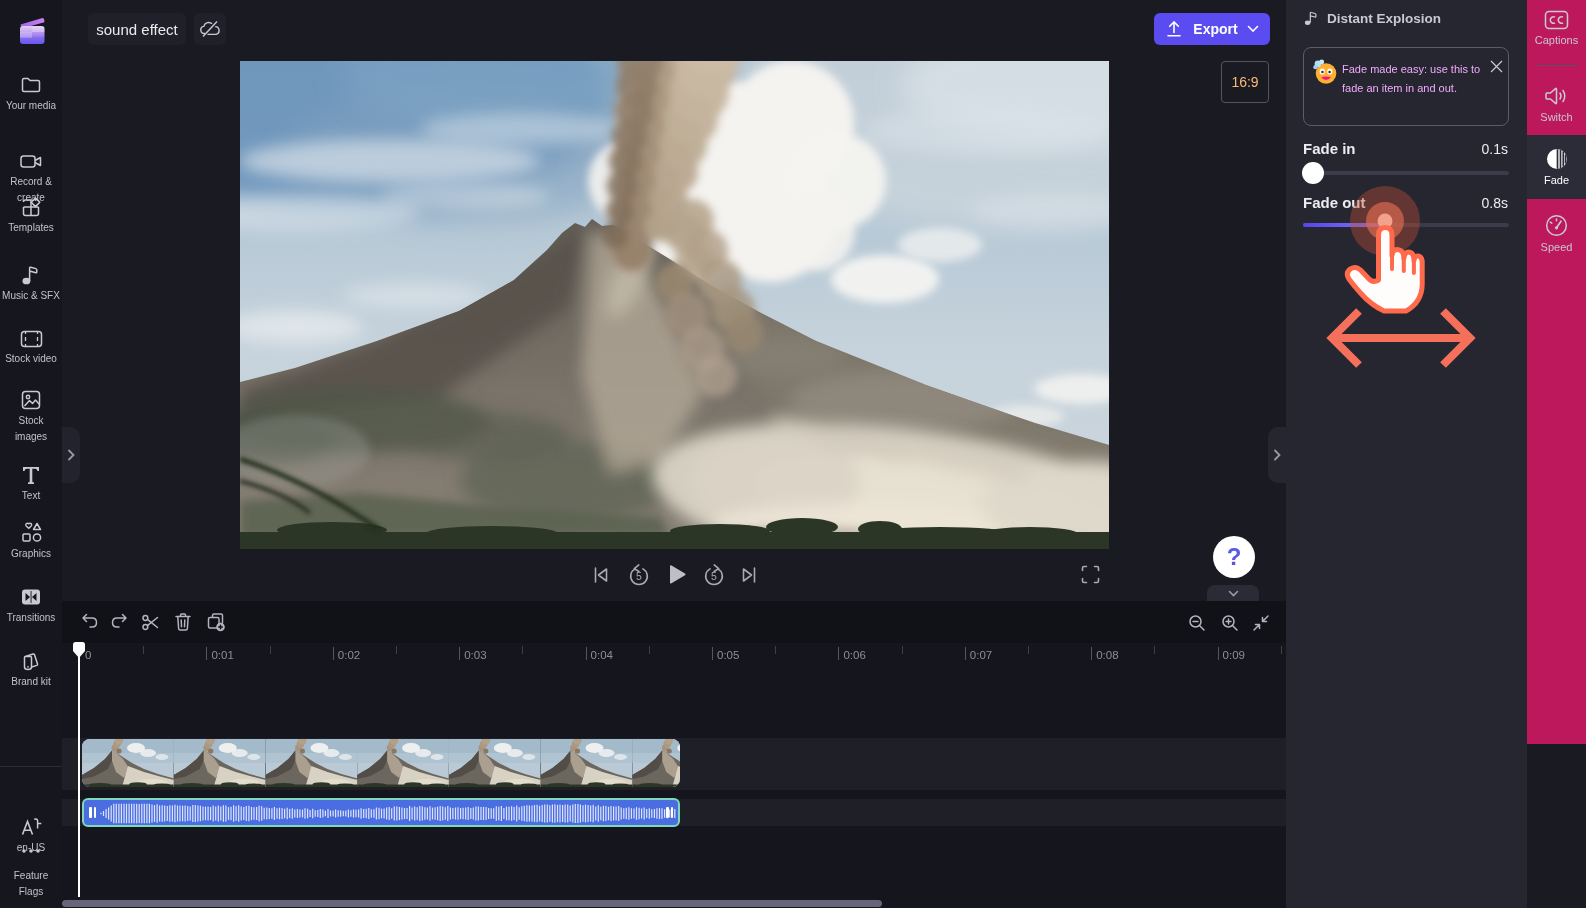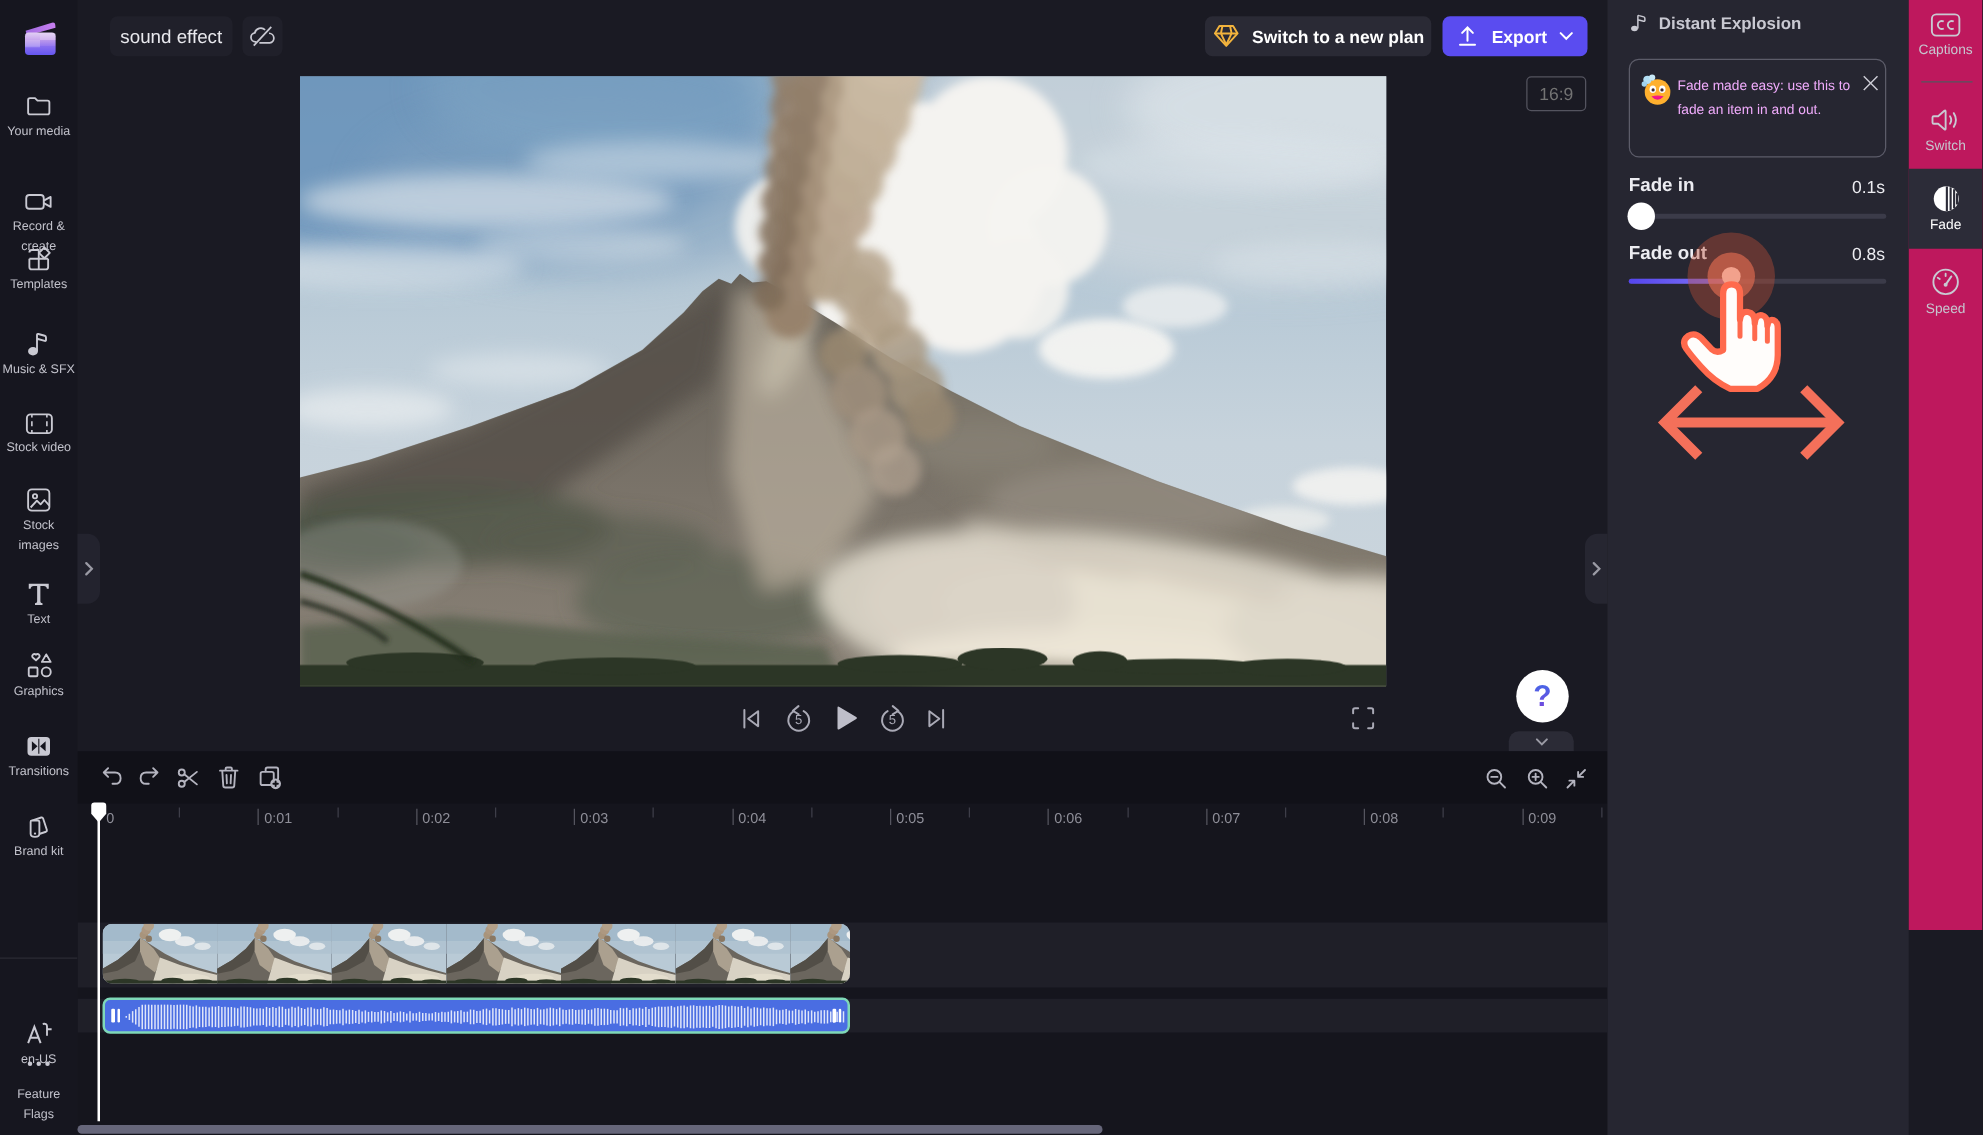--- a/index.html
+++ b/index.html
@@ -14,22 +14,22 @@
   #sbdiv { position:absolute; left:0; top:766px; width:62px; height:1px; background:#2b2b35; }
   
   .chip { position:absolute; top:13px; height:32px; background:#20202a; border-radius:6px;
           display:flex; align-items:center; justify-content:center; color:#e9e9ee;text-align:center; }
   #title { left:88px; width:98px; font-size:15px; }
   #cloud { left:194px; width:32px; }
   #switch { left:964px; width:181px; background:#2a2a35; font-size:14px; font-weight:700; color:#fff; }
   #export { left:1154px; width:116px; background:#5a4cf0; font-size:14px; font-weight:700; color:#fff; }
   
   #video { position:absolute; left:240px; top:61px; width:869px; height:488px; }
-  #ratio { position:absolute; left:1221px; top:61px; width:48px; height:28px; border:1px solid #54545f;
-           border-radius:4px; color:#737373; font-size:14px; display:flex; align-items:center; justify-content:center; }
+  #ratio { position:absolute; left:1221px; top:61px; width:48px; height:42px; border:1px solid #54545f;
+           border-radius:4px; color:#fdba74; font-size:14px; display:flex; align-items:center; justify-content:center; }
   .edgetab { position:absolute; width:18px; height:56px; background:#23232e; color:#9a9aa4; 
              display:flex; align-items:center; justify-content:center; }
   #tabL { left:62px; top:427px; border-radius:0 10px 10px 0; }
   #tabR { left:1268px; top:427px; border-radius:10px 0 0 10px; background:#262631; }
   #controls { position:absolute; left:62px; top:557px; width:1224px; height:36px; }
   #help { position:absolute; left:1213px; top:536px; width:42px; height:42px; border-radius:50%;
           background:#fff; display:flex; align-items:center; justify-content:center; }
   #collapsetab { position:absolute; left:1207px; top:585px; width:52px; height:16px; background:#2b2b36;
           border-radius:8px 8px 0 0; display:flex; align-items:center; justify-content:center; }
   
@@ -184,27 +184,20 @@
       </div>
     <div id="sbdiv"></div>
   </div>
 
   <div id="title" class="chip">sound effect</div>
   <div id="cloud" class="chip">
     <svg width="22" height="22" viewBox="0 0 22 22" fill="none" stroke="#c9c9d2" stroke-width="1.4">
       <path d="M6.2 15.5 H5.4 a3.6 3.6 0 0 1 -0.6 -7.15 a5 5 0 0 1 8.3 -2.5 M16.2 8.6 a3.9 3.9 0 0 1 0.6 7.75 L8.5 16.35"></path>
       <line x1="4" y1="18.5" x2="18" y2="3.5"></line>
     </svg>
-  </div>
-  <div id="switch" class="chip">
-    <svg style="margin-right:10px" width="22" height="20" viewBox="0 0 24 22" fill="none" stroke="#f2b33d" stroke-width="1.7" stroke-linejoin="round">
-      <path d="M6 2 L18 2 L22 8.5 L12 19.5 L2 8.5 Z"></path>
-      <path d="M8.5 2.6 L7.3 8.5 L12 18.5 L16.7 8.5 L15.5 2.6 M2.5 8.5 L21.5 8.5"></path>
-    </svg>
-    Switch to a new plan
   </div>
   <div id="export" class="chip">
     <svg style="margin-right:10px" width="18" height="18" viewBox="0 0 18 18" fill="none" stroke="#fff" stroke-width="1.6" stroke-linecap="round">
       <path d="M9 12.5 V2.5 M4.7 6.3 L9 2 L13.3 6.3"></path>
       <path d="M3 15.8 H15"></path>
     </svg>
     Export
     <svg style="margin-left:9px" width="12" height="8" viewBox="0 0 12 8" fill="none" stroke="#fff" stroke-width="1.6" stroke-linecap="round">
       <path d="M1.5 1.5 L6 6 L10.5 1.5"></path>
     </svg>

